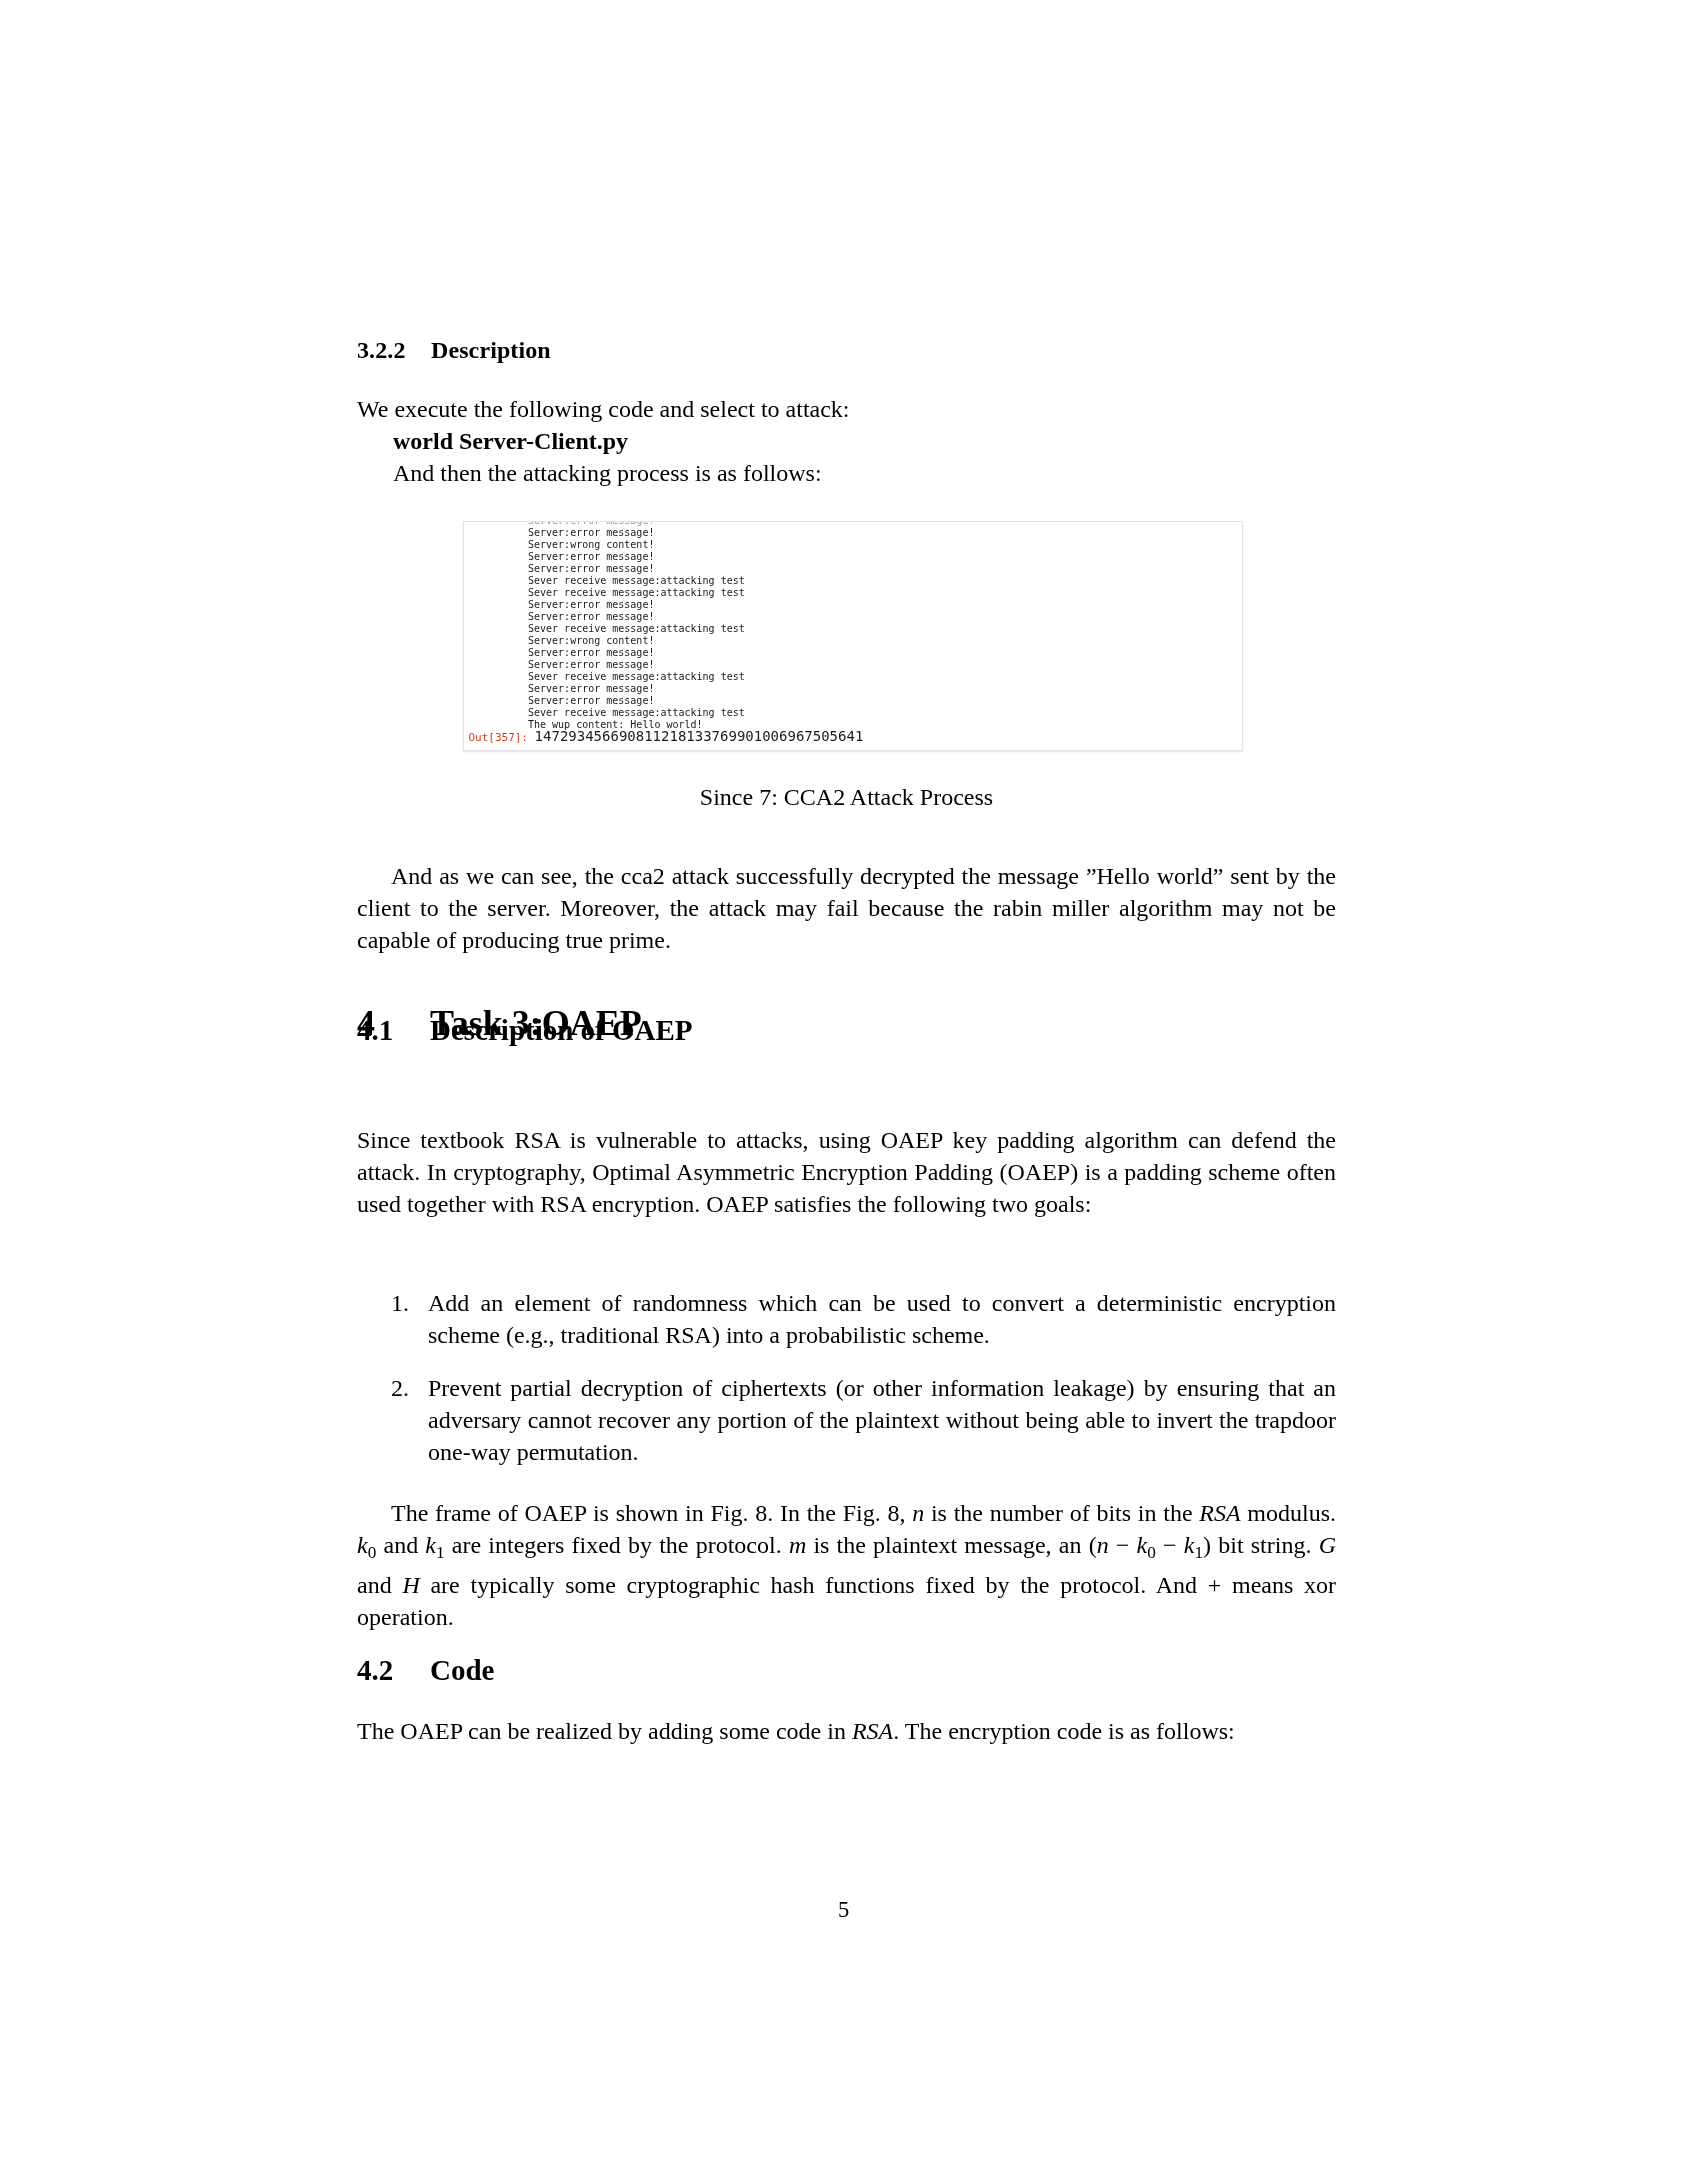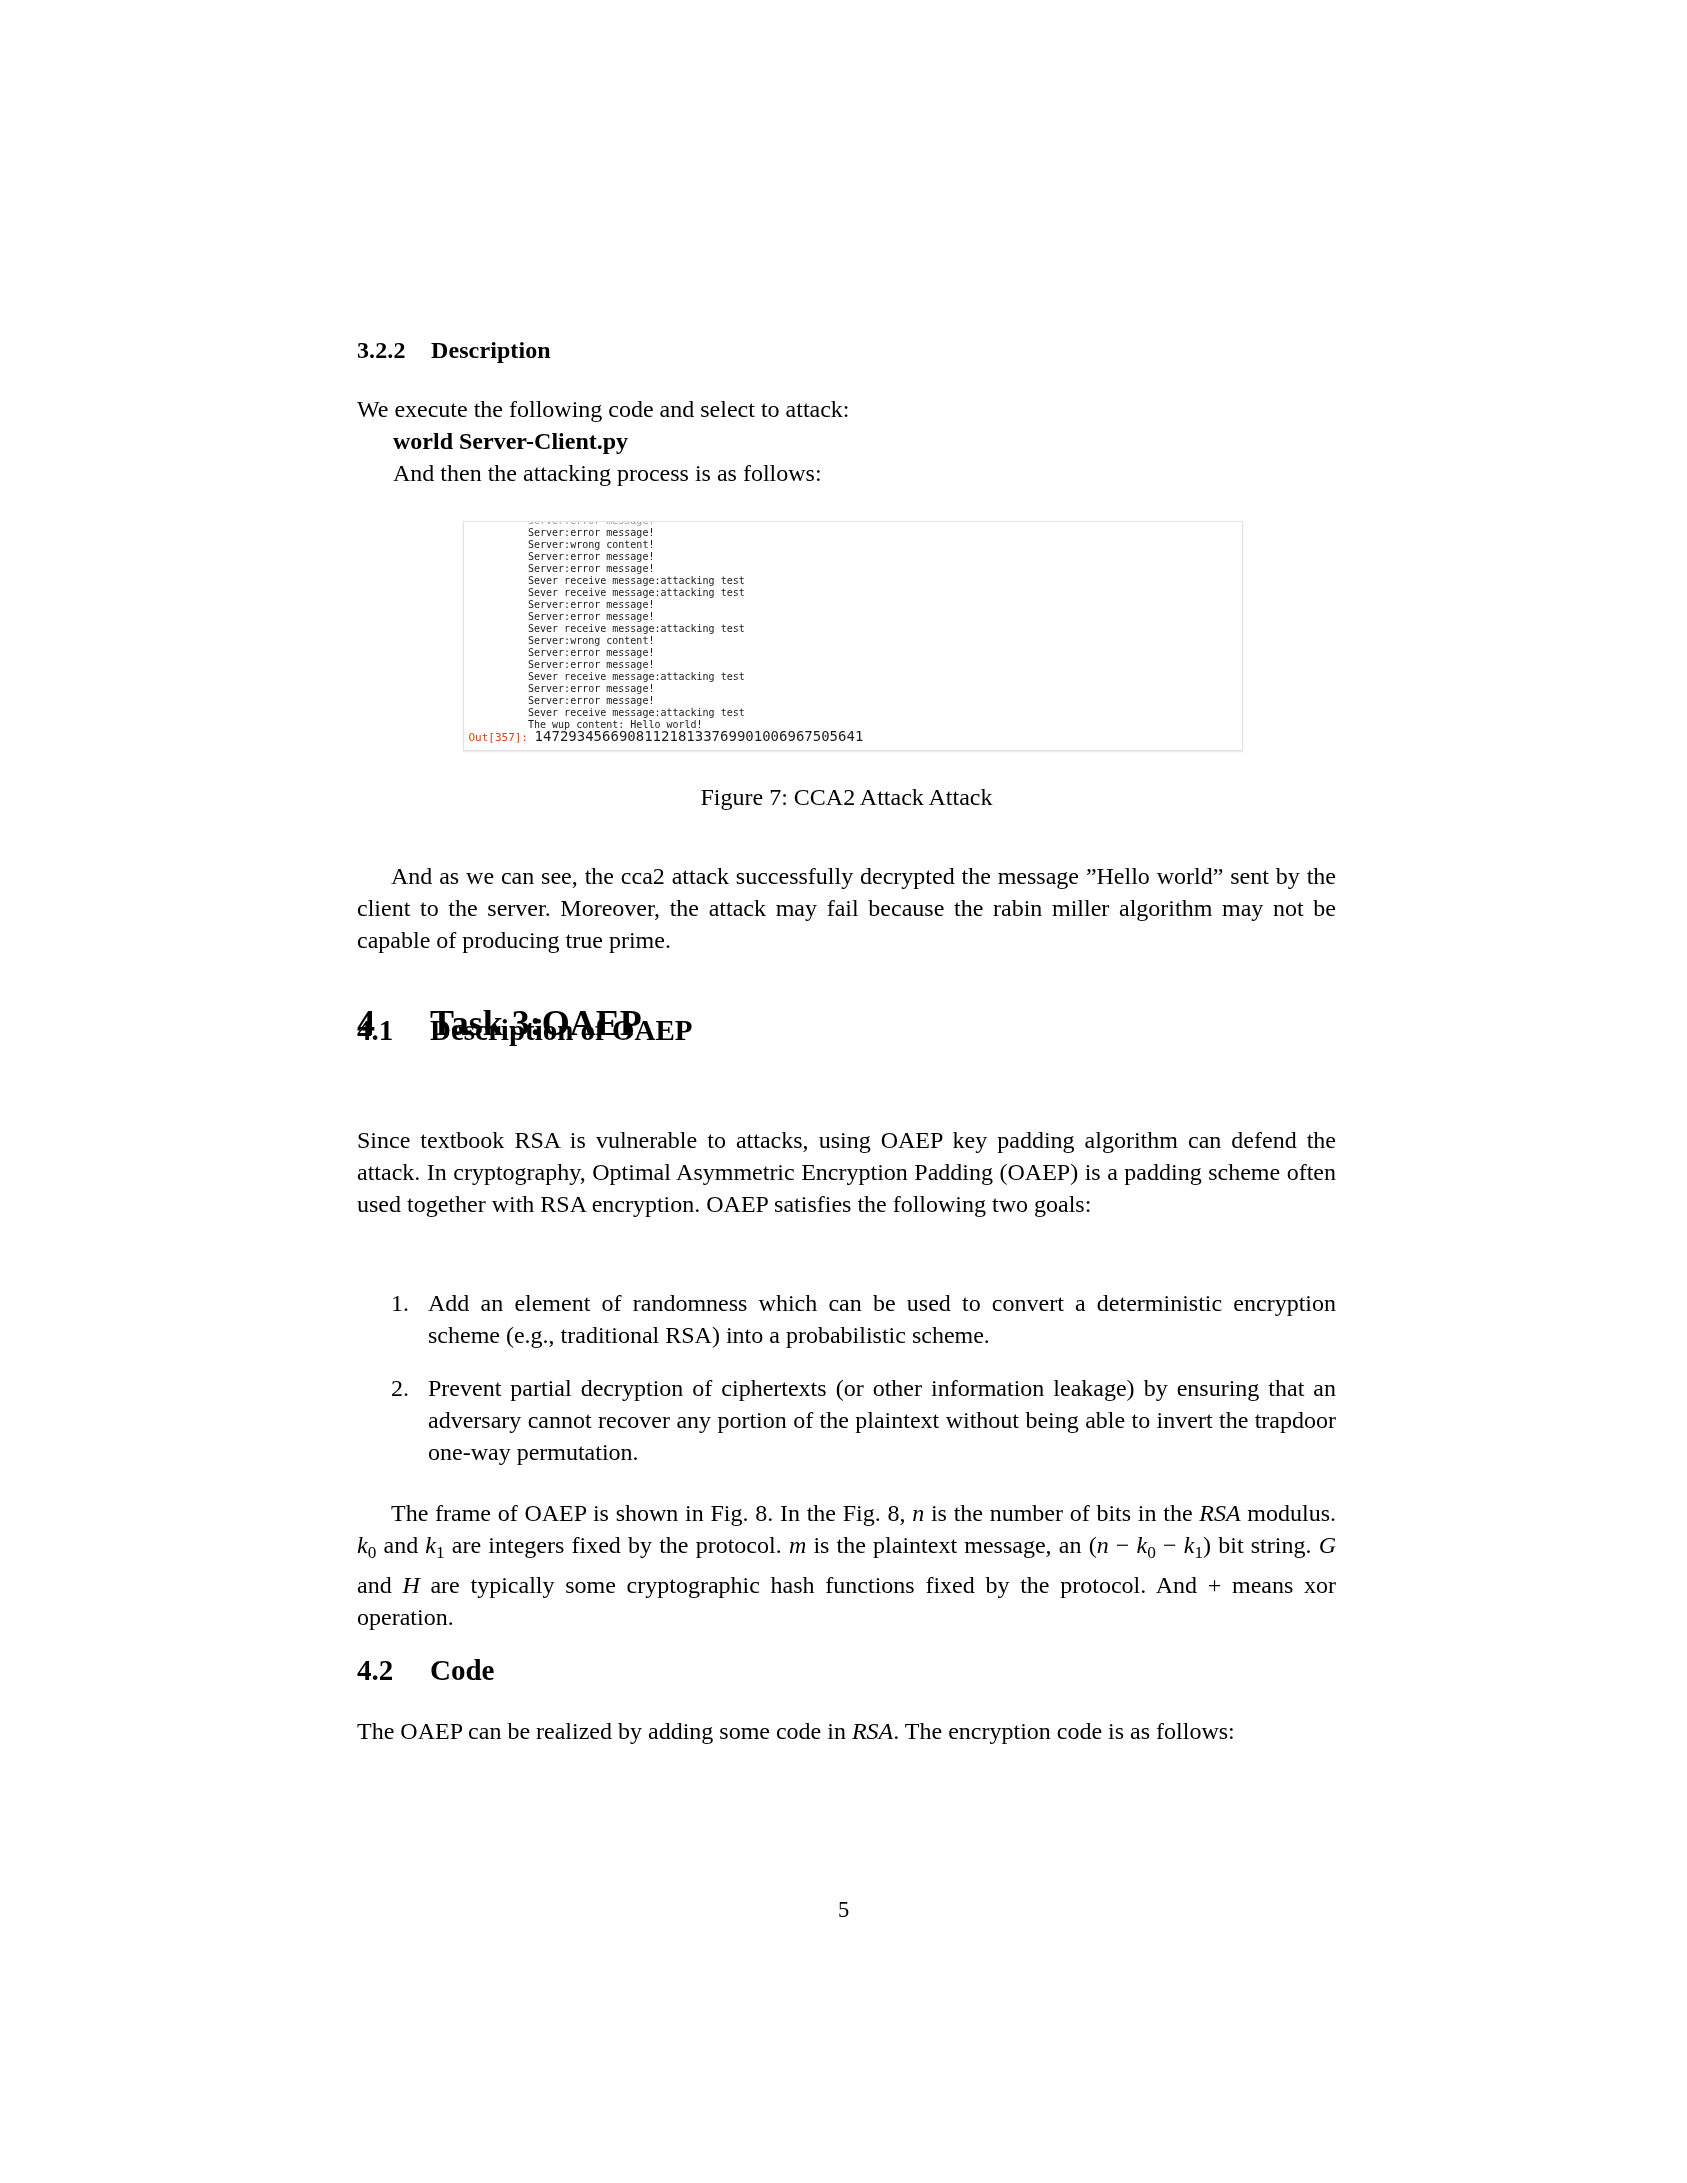--- a/index.html
+++ b/index.html
@@ -209,21 +209,21 @@
       <div class="term-line">Server:error message!</div>
       <div class="term-line">Sever receive message:attacking test</div>
       <div class="term-line">The wup content: Hello world!</div>
     </div>
     <div class="out-row">
       <div class="out-label">Out[357]:</div>
       <div class="out-value">147293456690811218133769901006967505641</div>
     </div>
   </div>
 
-  <div class="fig-caption">Figure 7: CCA2 Attack Attack</div>
+  <div class="fig-caption">Since 7: CCA2 Attack Process</div>
 
   <div class="col" style="top:860px;">
     <p class="body indent">And as we can see, the cca2 attack successfully decrypted the message ”Hello world” sent by the client to the server. Moreover, the attack may fail because the rabin miller algorithm may not be capable of producing true prime.</p>
   </div>
 
   <div class="col" style="top:1002px;">
     <div class="h1"><span class="num">4</span><span>Task 3:OAEP</span></div>
   </div>
 
   <div class="col" style="top:1014px;">

